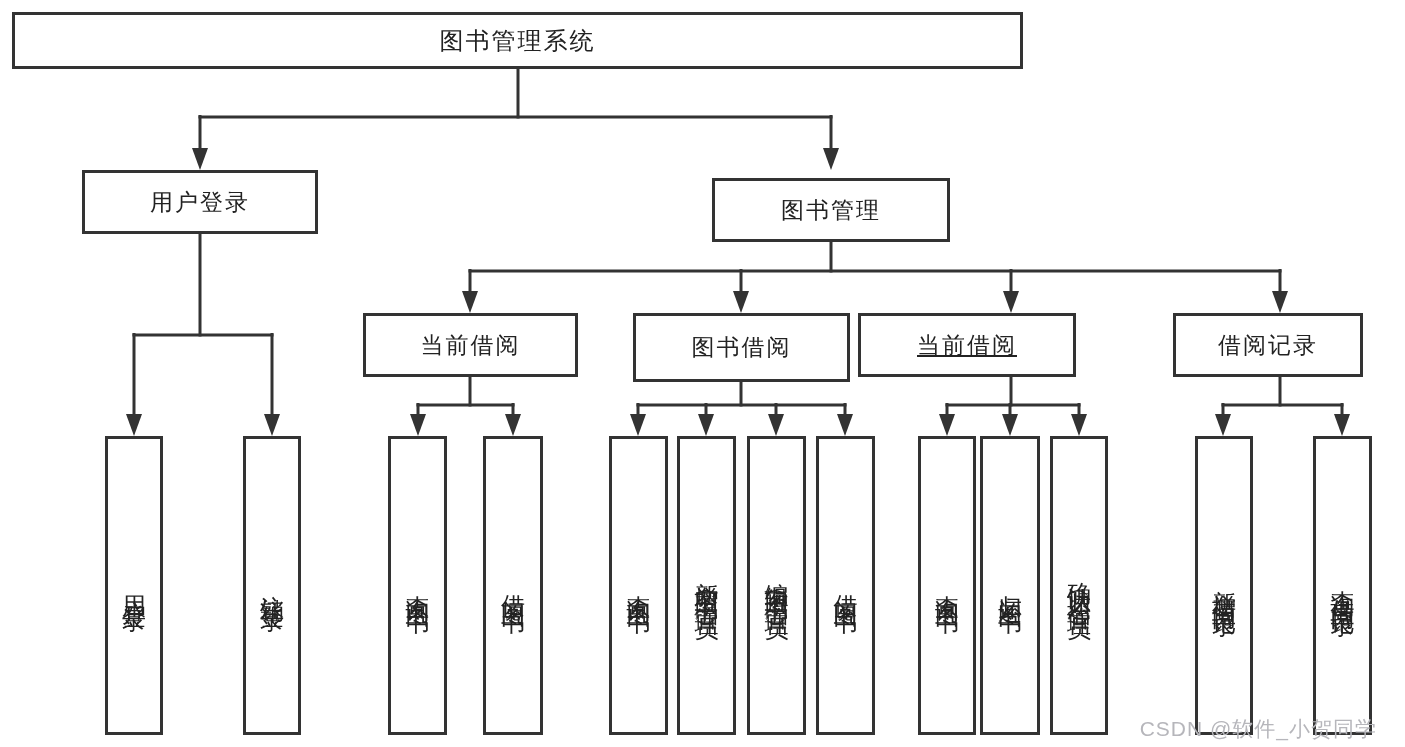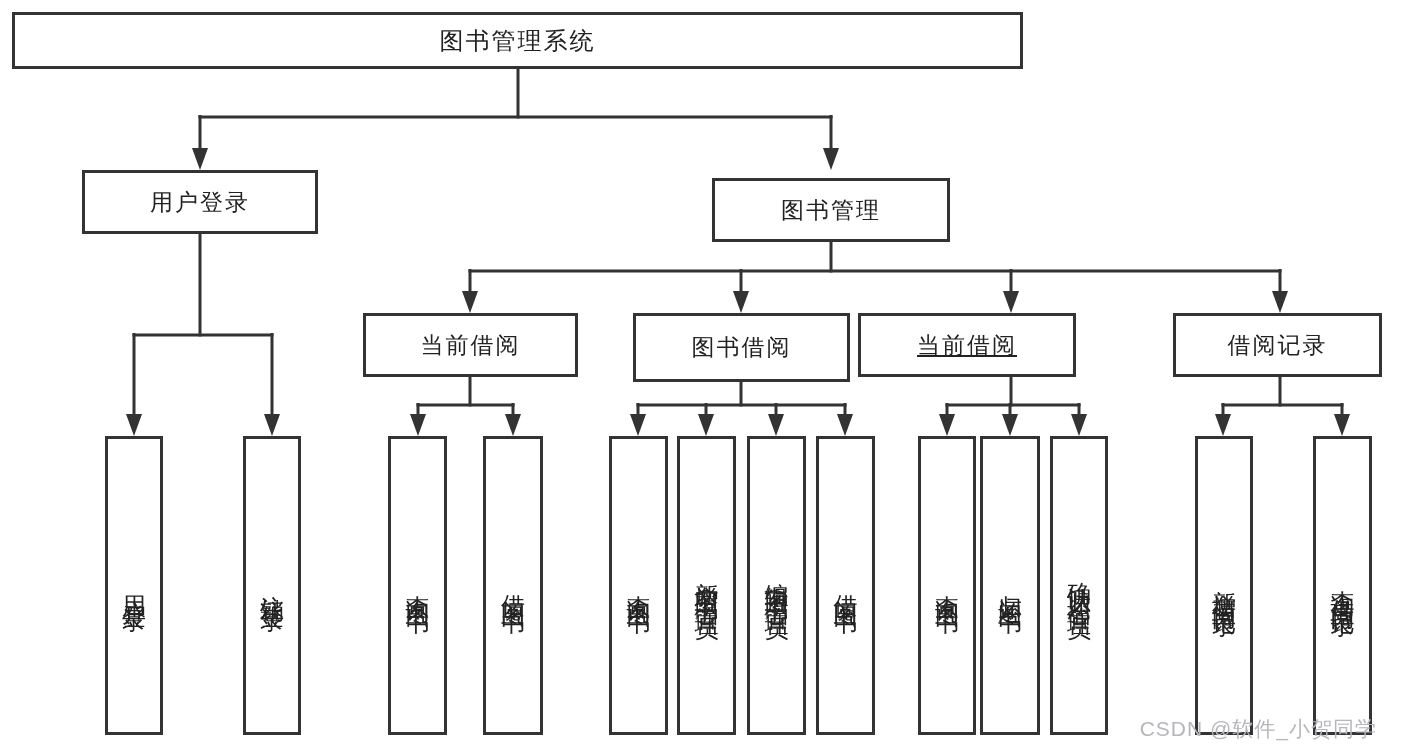--- a/index.html
+++ b/index.html
@@ -123,21 +123,21 @@
   </svg>
 
   <div class="hbox title-box" style="left:12px;top:12px;width:1011px;height:57px;">图书管理系统</div>
 
   <div class="hbox" style="left:82px;top:170px;width:236px;height:64px;">用户登录</div>
   <div class="hbox" style="left:712px;top:178px;width:238px;height:64px;">图书管理</div>
 
   <div class="hbox" style="left:363px;top:313px;width:215px;height:64px;">当前借阅</div>
   <div class="hbox" style="left:633px;top:313px;width:217px;height:69px;">图书借阅</div>
   <div class="hbox" style="left:858px;top:313px;width:218px;height:64px;text-decoration:underline;">当前借阅</div>
-  <div class="hbox" style="left:1173px;top:313px;width:209px;height:64px;">借阅记录</div>
+  <div class="hbox" style="left:1173px;top:313px;width:190px;height:64px;">借阅记录</div>
 
   <div class="vbox" style="left:105px;width:58px;">用户登录</div>
   <div class="vbox" style="left:243px;width:58px;">注销登录</div>
 
   <div class="vbox" style="left:388px;width:59px;">查询图书</div>
   <div class="vbox" style="left:483px;width:60px;">借阅图书</div>
 
   <div class="vbox" style="left:609px;width:59px;">查询图书</div>
   <div class="vbox" style="left:677px;width:59px;">新增图书（管理员）</div>
   <div class="vbox" style="left:747px;width:59px;">编辑图书（管理员）</div>

